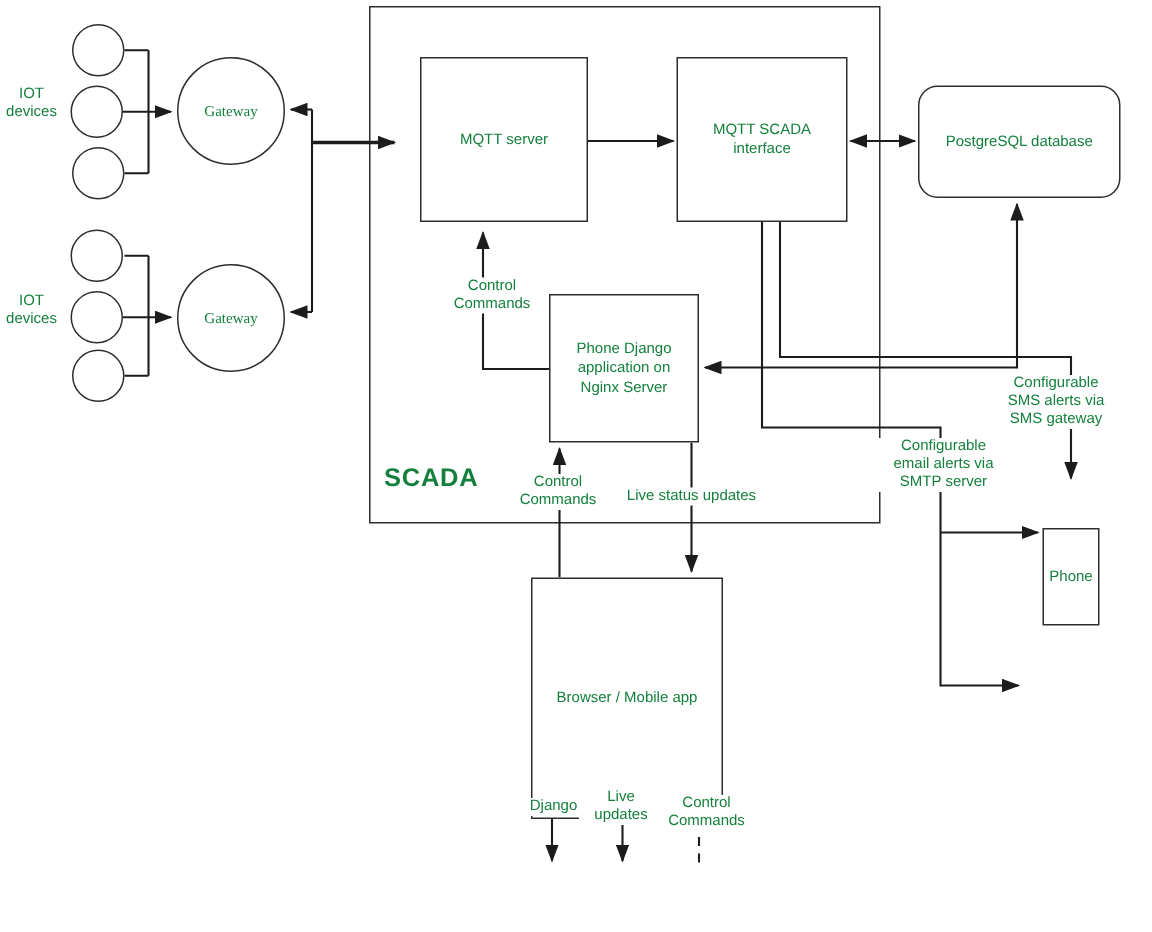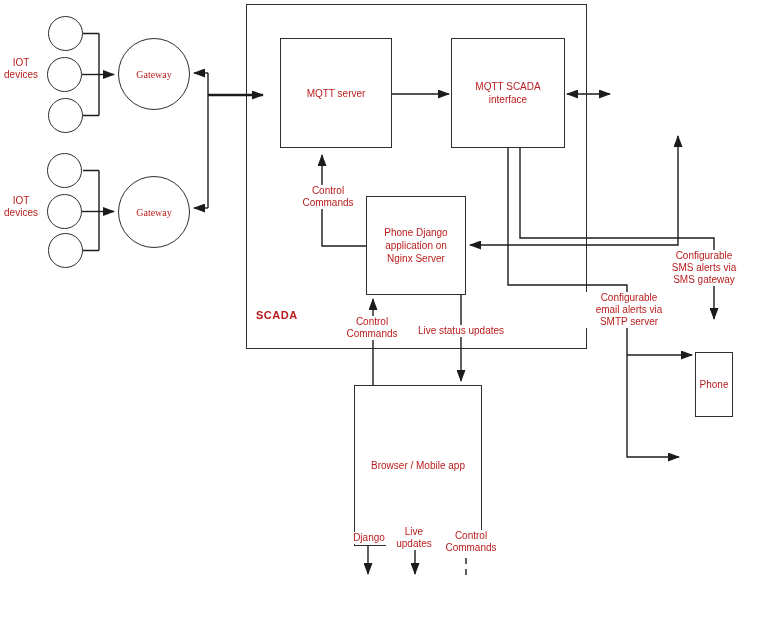--- a/index.html
+++ b/index.html
@@ -2,21 +2,21 @@
 <html><head>
 <meta charset="utf-8">
 <style>
   html, body { margin: 0; padding: 0; background: #ffffff; }
   .canvas {
     position: relative;
     width: 768px;
     height: 621px;
     background: #ffffff;
     font-family: "Liberation Sans", sans-serif;
-    color: #b91c1c;
+    color: #15803d;
     overflow: hidden;
   }
   .canvas svg { position: absolute; left: 0; top: 0; }
   .node {
     position: absolute;
     box-sizing: border-box;
     border: 1.6px solid #2e2e2e;
     background: #ffffff;
     display: flex;
     align-items: center;
@@ -41,21 +41,21 @@
   .side-label {
     position: absolute;
     background: transparent;
     text-align: center;
     font-size: 10px;
     line-height: 1.2;
     white-space: pre-line;
   }
   .boundary-title {
     position: absolute;
-    font-size: 11px;
+    font-size: 17px;
     font-weight: bold;
     letter-spacing: 0.5px;
   }
 </style>
 </head>
 <body>
 
 <div class="canvas">
 
   <div class="node boundary" style="left:246px; top:4px; width:341px; height:345px;"></div>
@@ -113,20 +113,21 @@
   <div class="node circle" style="left:118px; top:38px; width:72px; height:72px;">Gateway</div>
   <div class="node circle" style="left:118px; top:176px; width:72px; height:72px;">Gateway</div>
 
   <div class="node" style="left:280px; top:38px; width:112px; height:110px;">MQTT server</div>
   <div class="node" style="left:451px; top:38px; width:114px; height:110px;">MQTT SCADA
 interface</div>
   <div class="node" style="left:366px; top:196px; width:100px; height:99px;">Phone Django
 application on
 Nginx Server</div>
 
+  <div class="node rounded" style="left:612px; top:57px; width:135px; height:75px;">PostgreSQL database</div>
   <div class="node" style="left:695px; top:322px; width:38px; height:65px;margin-top:30px;">Phone</div>
 
   <div class="node" style="left:354px; top:385px; width:128px; height:161px;">Browser / Mobile app</div>
 
   <div class="boundary-title" style="left:256px; top:309px;">SCADA</div>
 
   <div class="edge-label" style="left:294px; top:185px; width:66px;">Control
 Commands</div>
   <div class="edge-label" style="left:338px; top:316px; width:66px;">Control
 Commands</div>

